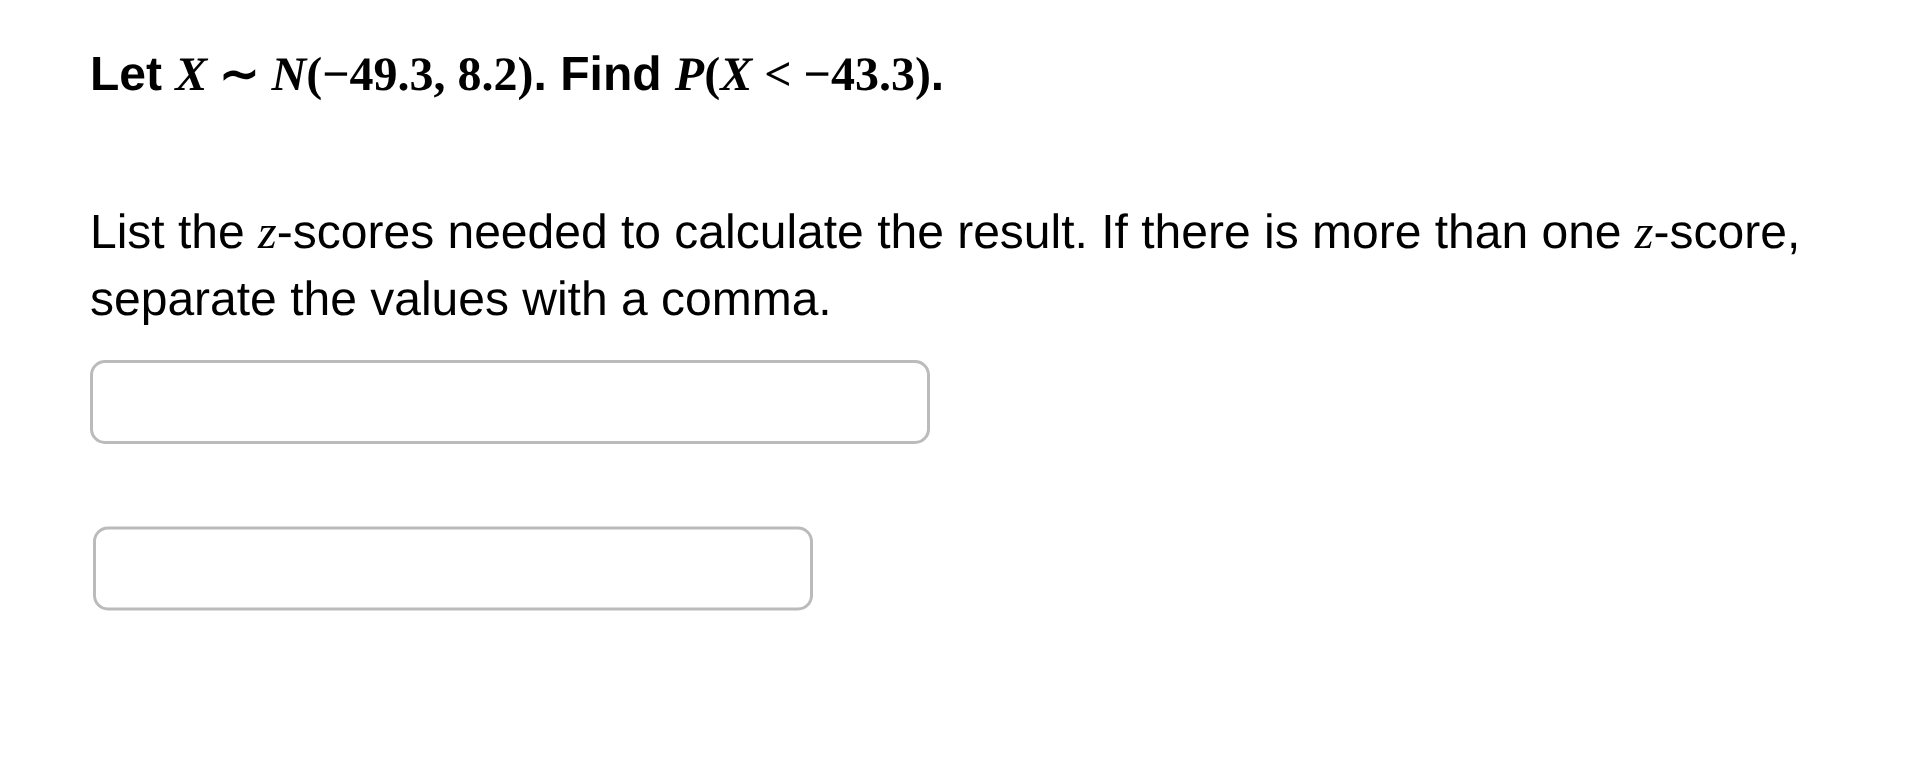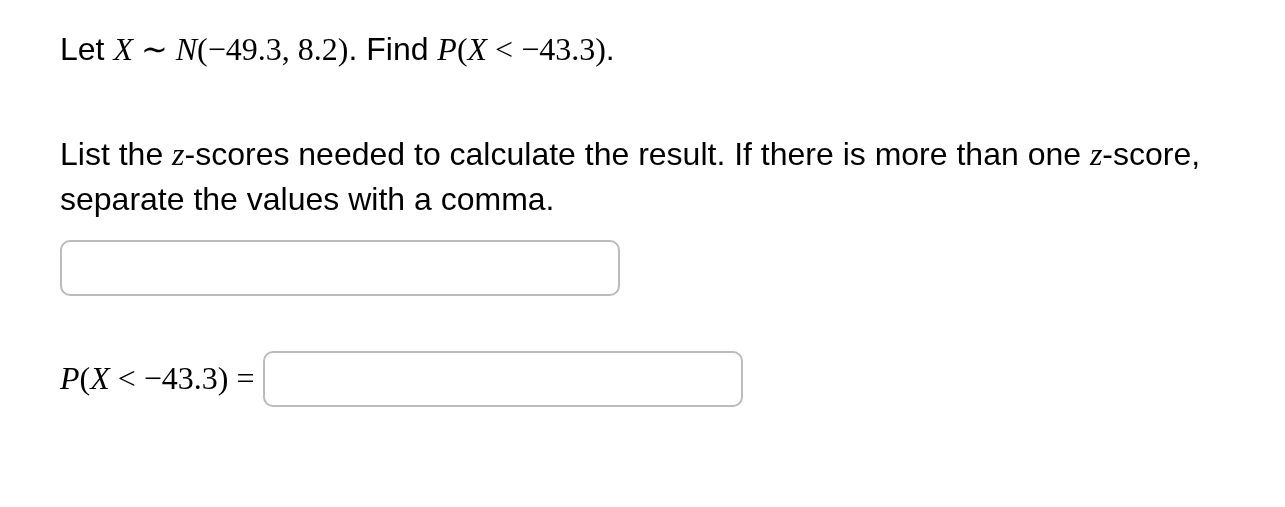--- a/index.html
+++ b/index.html
@@ -11,20 +11,21 @@
       font-family: 'Segoe UI', Tahoma, Geneva, Verdana, sans-serif;
       font-size: 32px;
       color: #000;
       padding: 30px 60px;
       width: 1285px;
       height: 507px;
       background: #fff;
     }
     .line {
       margin-bottom: 64px;
+      font-weight: bold;
     }
     .math {
       font-family: 'Cambria Math', 'Times New Roman', serif;
       font-style: italic;
     }
     .math-upright {
       font-family: 'Cambria Math', 'Times New Roman', serif;
       font-style: normal;
     }
     .answer-input {
@@ -66,17 +67,14 @@
 
 <div class="instruction-block">
   <span>List the </span><span class="math">z</span><span>-scores needed to calculate the result. If there is more than one </span><span class="math">z</span><span>-score, separate the values with a comma.</span>
 </div>
 
 <div>
   <input type="text" class="answer-input input-wide" style="">
 </div>
 
 <div class="result-line">
-  <span>
-    <span class="math">P</span><span class="math-upright">(</span><span class="math">X</span><span class="math-upright"> &lt; </span><span class="math-upright">−43.3</span><span class="math-upright">)</span><span class="math-upright"> = </span>
-  </span>
   <input type="text" class="answer-input input-medium" style="">
 </div>
 
 </body></html>

